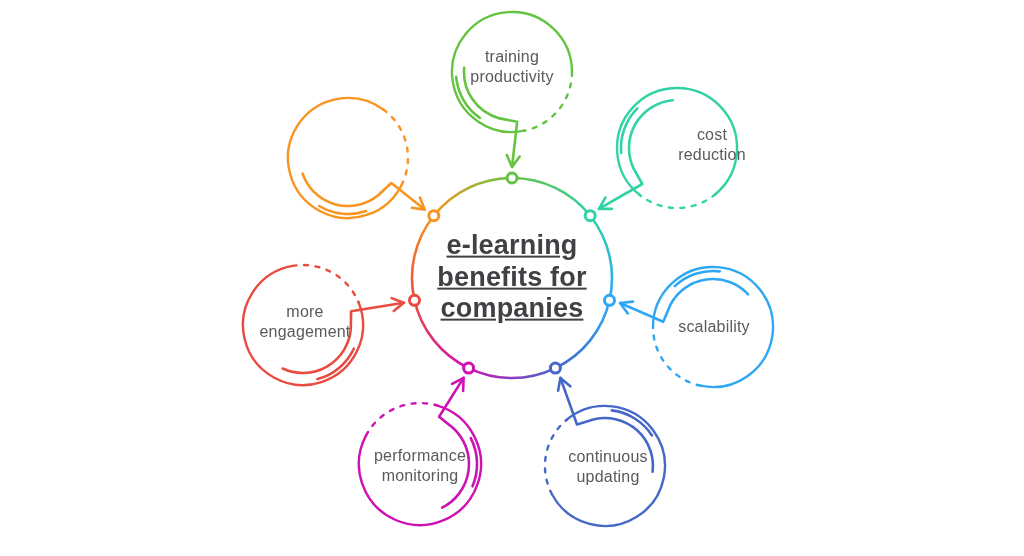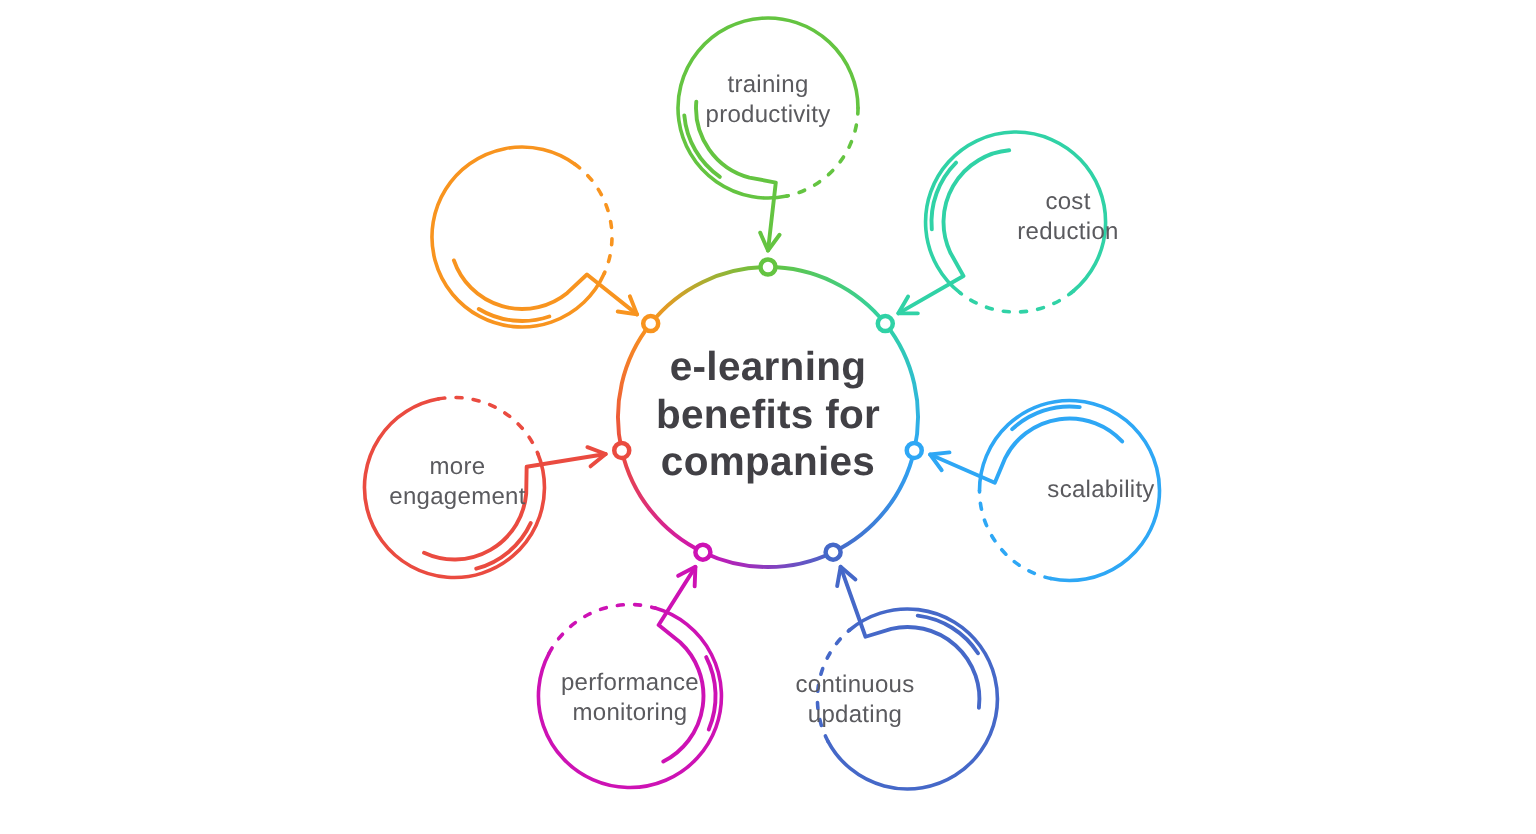--- a/index.html
+++ b/index.html
@@ -15,21 +15,21 @@
   .node{ fill:#ffffff; stroke-width:3; }
   .bubble-label {
     position:absolute; transform:translate(-50%,-50%);
     width:180px; text-align:center; white-space:pre-line;
     font-size:16px; line-height:1.25; letter-spacing:0.2px; color:#5a5a5e;
   }
   .hub-title {
     position:absolute; left:512px; top:277px; transform:translate(-50%,-50%);
     width:220px; text-align:center; white-space:pre-line;
     font-size:27px; line-height:1.17; font-weight:800;
-    letter-spacing:0.2px; color:#414045;
+    letter-spacing:0.2px; color:#414045;text-decoration:underline;
   }
 </style>
 </head>
 <body>
 
 <div class="stage">
 
 <svg width="1024" height="556" viewBox="0 0 1024 556">
   <defs>
     <linearGradient id="g0" gradientUnits="userSpaceOnUse" x1="512" y1="178" x2="590.2" y2="215.7">
@@ -139,21 +139,21 @@
   </g>
 </svg>
 
 <div class="hub-title">e-learning
 benefits for
 companies</div>
 <div class="bubble-label" style="left:512px; top:67px;">training
 productivity</div>
 <div class="bubble-label" style="left:712px; top:145px;">cost
 reduction</div>
-<div class="bubble-label" style="left:734px; top:327px;">scalability</div>
-<div class="bubble-label" style="left:570px; top:467px;">continuous
+<div class="bubble-label" style="left:714px; top:327px;">scalability</div>
+<div class="bubble-label" style="left:608px; top:467px;">continuous
 updating</div>
 <div class="bubble-label" style="left:420px; top:466px;">performance
 monitoring</div>
 <div class="bubble-label" style="left:305px; top:322px;">more
 engagement</div>
 
 </div>
 
 </body></html>

